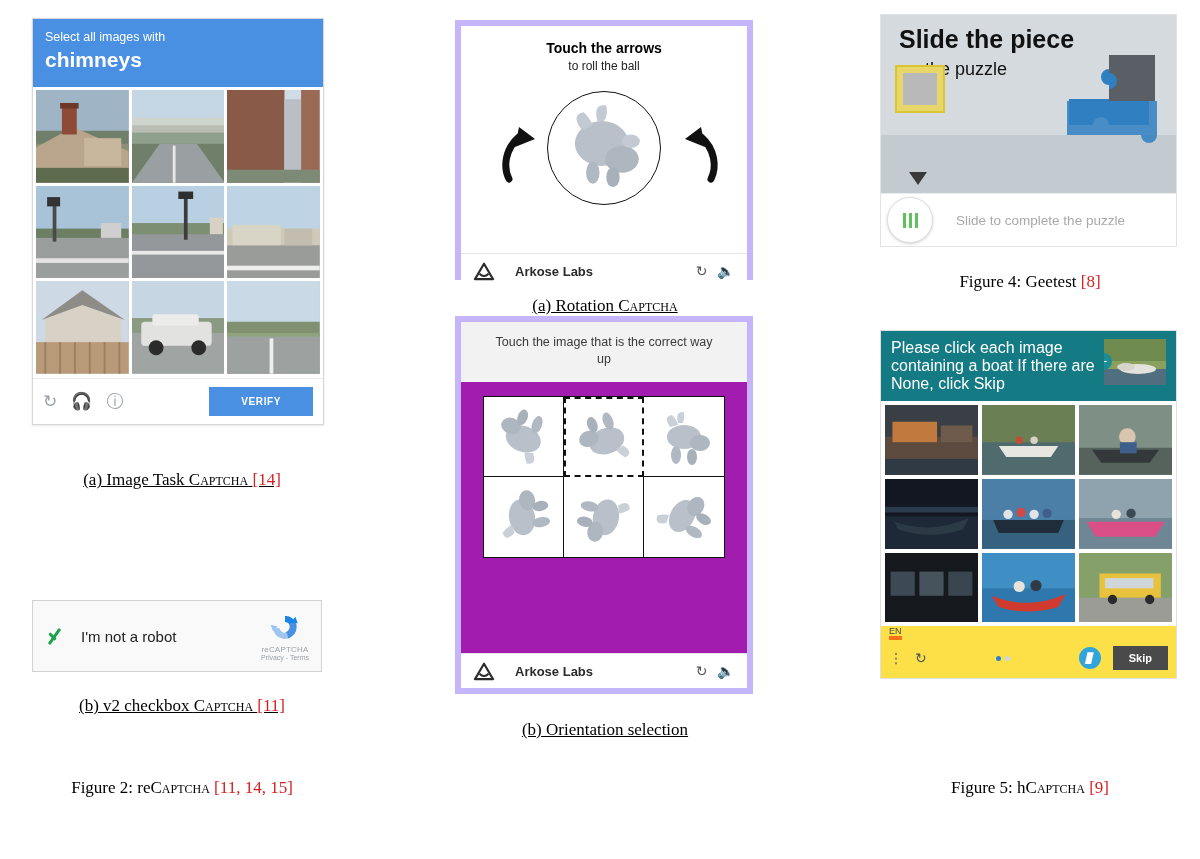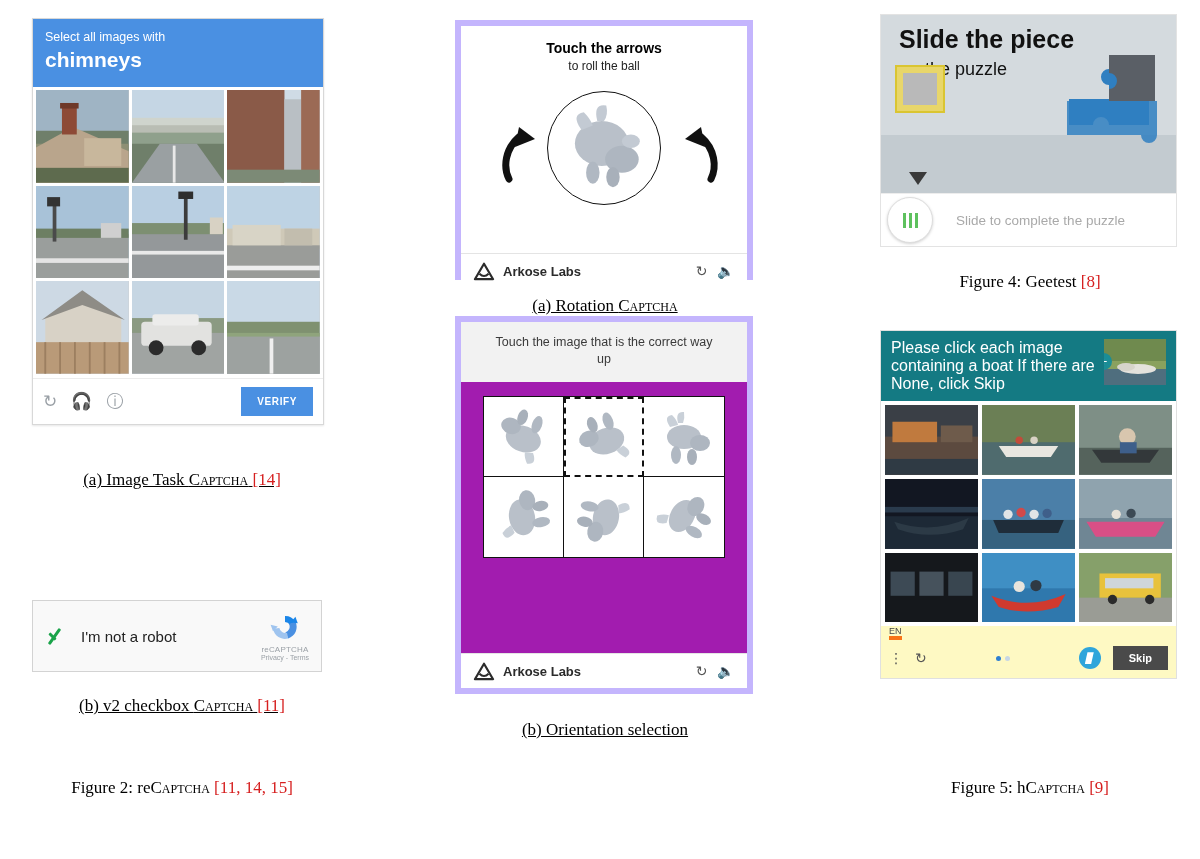--- a/index.html
+++ b/index.html
@@ -66,21 +66,21 @@
   .rc-icons { display: flex; gap: 14px; align-items: center; color: #9aa0a6; font-size: 17px; }
   .rc-icons span { cursor: pointer; line-height: 1; }
   .verify-btn {
     margin-left: auto;
     background: #4a90e2;
     color: #fff;
     font-family: "Liberation Sans", sans-serif;
     font-size: 10px;
     font-weight: bold;
     letter-spacing: .6px;
-    padding: 9px 16px;
+    padding: 9px 32px;
     border: none;
     cursor: pointer;
   }
 
   .cap {
     position: absolute;
     width: 100%;
     text-align: center;
     font-size: 17px;
     text-decoration: underline;
@@ -182,21 +182,21 @@
   }
   .ark-bar {
     display: flex;
     align-items: center;
     padding: 7px 12px;
     border-top: 1px solid #e4e4e4;
     background: #fff;
     box-sizing: border-box;
   }
   .ark-brand {
-    display: flex; align-items: center; gap: 8px;
+    display: flex; align-items: center; gap: 20px;
     font-family: "Liberation Sans", sans-serif;
     font-size: 13px; font-weight: bold; color: #2b2b2b;
   }
   .ark-bar-icons { margin-left: auto; display: flex; gap: 10px; color: #555; font-size: 14px; }
 
   #ark-orient { top: 316px; height: 378px; background: #a21caf; }
   .ark-o-head {
     background: #f2f2f2;
     text-align: center;
     font-family: "Liberation Sans", sans-serif;
@@ -292,21 +292,21 @@
     font-family: "Liberation Sans", sans-serif;
     font-size: 13.5px;
     color: #a9a9a9;
     padding-right: 28px;
   }
 
   .hc-box {
     position: absolute;
     left: 0; top: 330px;
     width: 297px;
-    background: #fef9c3;
+    background: #fde047;
     border: 1px solid #e0e0e0;
     box-sizing: border-box;
   }
   .hc-header {
     background: #147a83;
     color: #fff;
     padding: 8px 10px;
     display: flex;
     min-height: 62px;
     box-sizing: border-box;

